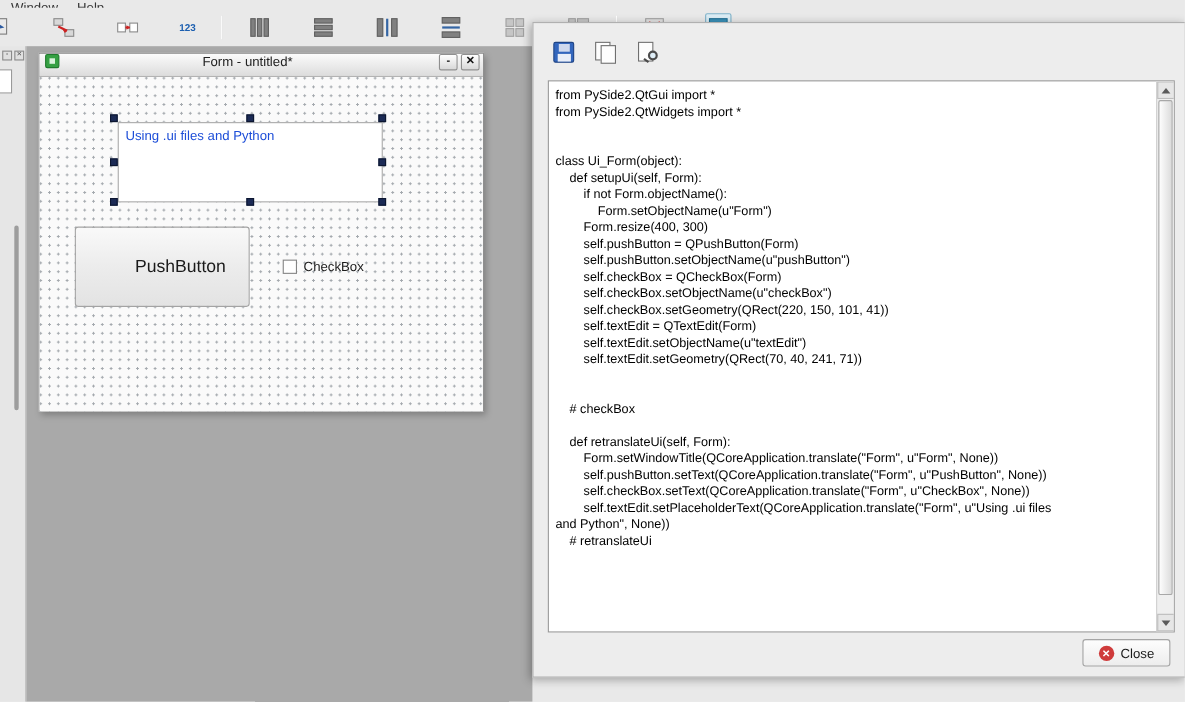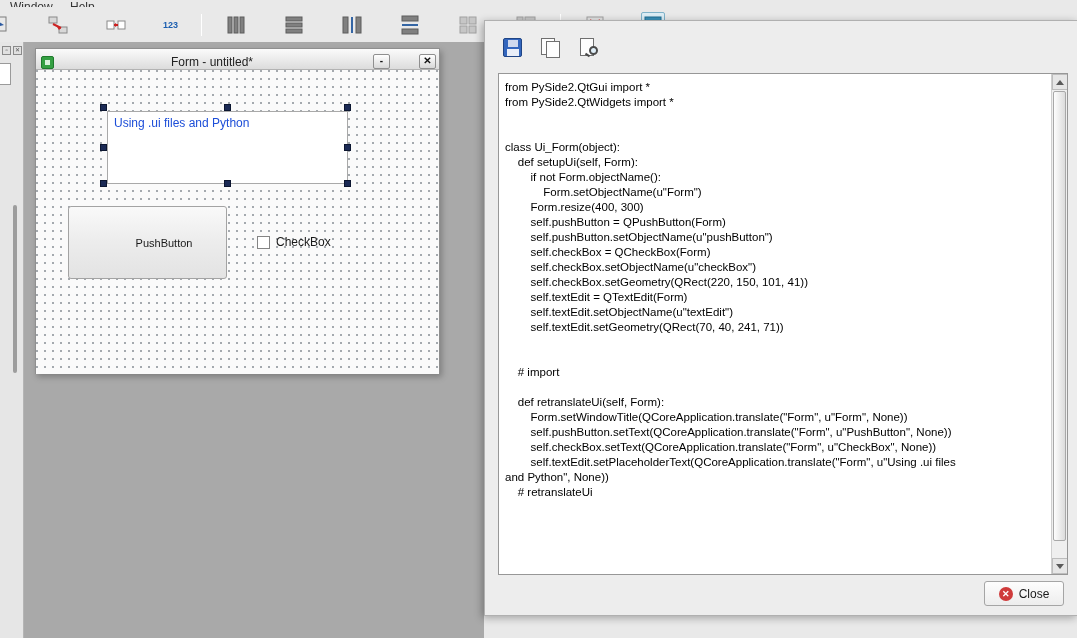--- a/index.html
+++ b/index.html
@@ -30,35 +30,35 @@
   .left-strip { position:absolute; left:0; top:42px; width:24px; height:596px; background:#e6e6e6; border-right:1px solid #b5b5b5; }
   .mini-btn { position:absolute; top:4px; width:9px; height:9px; border:1px solid #8a8a8a; background:#e0e0e0; font-size:6px; line-height:7px; text-align:center; color:#555; }
   .mini-box { position:absolute; left:-3px; top:21px; width:14px; height:22px; background:#fff; border:1px solid #9a9a9a; }
   .mini-scroll { position:absolute; left:13px; top:163px; width:4px; height:168px; background:#9d9d9d; border-radius:2px; }
 
   
   .mdi { position:absolute; left:24px; top:42px; width:460px; height:596px; background:#a9a9a9; }
 
   
   .form-window { position:absolute; left:35px; top:48px; width:405px; height:326px; background:#fafafa; border:1px solid #8f8f8f; box-shadow:2px 3px 6px rgba(0,0,0,0.25); z-index:2; }
-  .form-titlebar { height:21px; display:flex; align-items:flex-end; background:linear-gradient(#fbfbfb,#dcdcdc); border-bottom:1px solid #b3b3b3; padding:0 3px;gap:26px; }
+  .form-titlebar { height:21px; display:flex; align-items:flex-start; background:linear-gradient(#fbfbfb,#dcdcdc); border-bottom:1px solid #b3b3b3; padding:0 3px; }
   .form-win-icon { width:13px; height:13px; background:#35a043; border:1px solid #1f7a2d; border-radius:2px; margin-left:2px; position:relative; }
   .form-win-icon::after { content:""; position:absolute; left:3px; top:3px; width:5px; height:5px; background:#d9f2dc; }
   .form-title { flex:1; text-align:center; font-size:12px; color:#222; }
   .win-btn { width:17px; height:15px; border:1px solid #8f8f8f; border-radius:2px; background:linear-gradient(#ffffff,#d8d8d8); font-size:10px; line-height:12px; text-align:center; margin-left:3px; font-weight:bold; color:#111; }
   .form-body { position:relative; width:100%; height:304px;
     background-color:#fafafa;
     background-image:radial-gradient(circle, #a4a9ae 0.9px, transparent 1px);
     background-size:8px 8px; background-position:5px 5px; overflow:hidden; }
 
   .d-textedit { position:absolute; left:71px; top:41px; width:241px; height:73px; background:#fff; border:1px solid #a9a9a9; padding:4px 6px; color:#1d4ed8; font-size:12px; }
   .handle { position:absolute; width:7px; height:7px; background:#1b2a55; border:1px solid #0c1630; }
 
   .d-pushbutton { position:absolute; left:32px; top:136px; width:159px; height:73px; border:1px solid #a3a3a3; border-radius:3px;
-    background:linear-gradient(#f9f9f9,#ececec 50%,#e3e3e3); display:grid; place-items:center; font-size:11px; color:#1a1a1a;padding-left:33px; }
+    background:linear-gradient(#f9f9f9,#ececec 50%,#e3e3e3); display:grid; place-items:center; font-size:16px; color:#1a1a1a;padding-left:33px; }
 
   .d-checkbox { position:absolute; left:221px; top:165px; display:flex; align-items:center; gap:6px; }
   .d-checkbox .box { width:13px; height:13px; background:#fff; border:1px solid #848484; }
   .d-checkbox .lbl { font-size:12px; color:#1a1a1a; }
 
   
   .preview-dialog { position:absolute; left:484px; top:20px; width:594px; height:596px; background:#ededed; border:1px solid #b0b0b0; box-shadow:-2px 2px 8px rgba(0,0,0,0.3); z-index:3; }
   .pv-toolbar { position:absolute; left:14px; top:12px; display:flex; gap:12px; align-items:center; }
   .pv-btn { width:26px; height:28px; display:grid; place-items:center; }
 
@@ -258,21 +258,21 @@
         <div class="code-line">        self.pushButton = QPushButton(Form)</div>
         <div class="code-line">        self.pushButton.setObjectName(u"pushButton")</div>
         <div class="code-line">        self.checkBox = QCheckBox(Form)</div>
         <div class="code-line">        self.checkBox.setObjectName(u"checkBox")</div>
         <div class="code-line">        self.checkBox.setGeometry(QRect(220, 150, 101, 41))</div>
         <div class="code-line">        self.textEdit = QTextEdit(Form)</div>
         <div class="code-line">        self.textEdit.setObjectName(u"textEdit")</div>
         <div class="code-line">        self.textEdit.setGeometry(QRect(70, 40, 241, 71))</div>
         <div class="code-line">&nbsp;</div>
         <div class="code-line">&nbsp;</div>
-        <div class="code-line">    # import</div>
+        <div class="code-line">    # checkBox</div>
         <div class="code-line">&nbsp;</div>
         <div class="code-line">    def retranslateUi(self, Form):</div>
         <div class="code-line">        Form.setWindowTitle(QCoreApplication.translate("Form", u"Form", None))</div>
         <div class="code-line">        self.pushButton.setText(QCoreApplication.translate("Form", u"PushButton", None))</div>
         <div class="code-line">        self.checkBox.setText(QCoreApplication.translate("Form", u"CheckBox", None))</div>
         <div class="code-line">        self.textEdit.setPlaceholderText(QCoreApplication.translate("Form", u"Using .ui files</div>
         <div class="code-line">and Python", None))</div>
         <div class="code-line">    # retranslateUi</div>
       </div>
     <div class="v-scrollbar">

